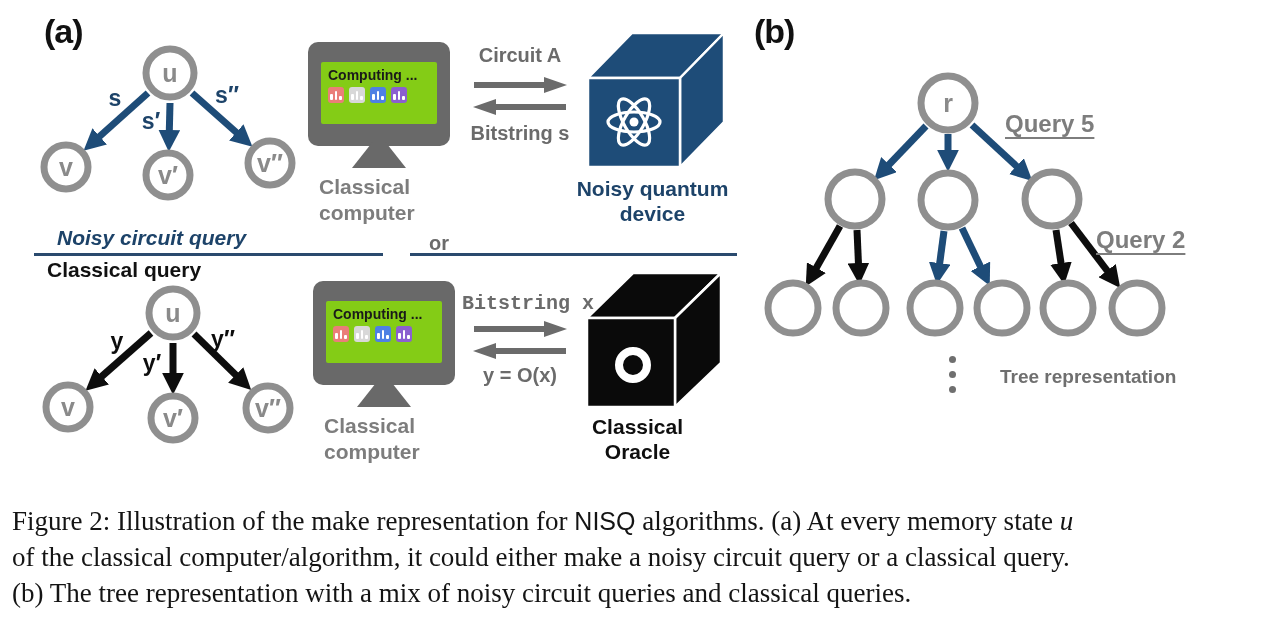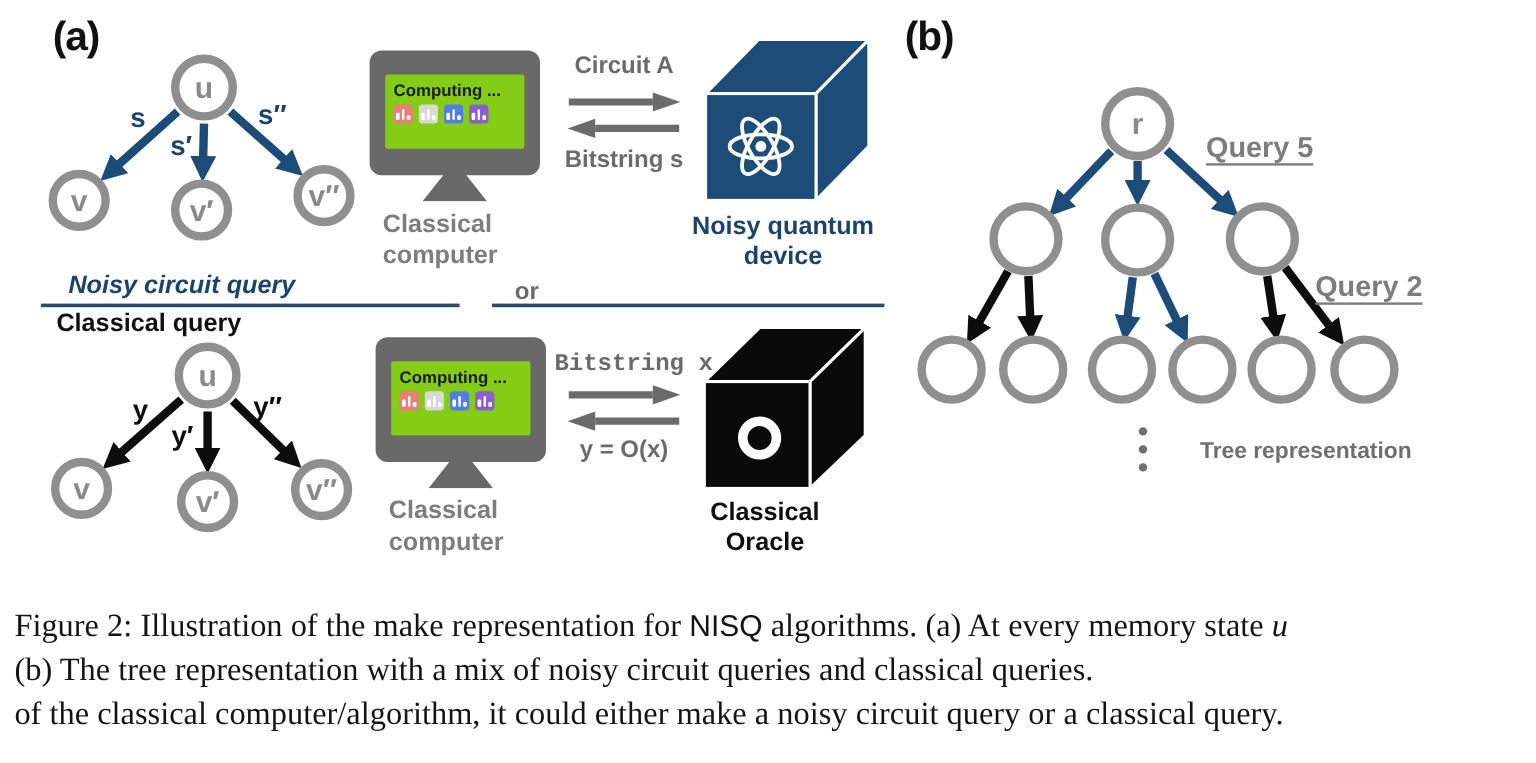--- a/index.html
+++ b/index.html
@@ -253,15 +253,15 @@
 
 <div class="abs vdots" style="left:949px;top:356px;">
   <span></span>
     <span></span>
     <span></span>
 </div>
 <div class="abs tree-rep" style="left:1000px;top:366px;">Tree representation</div>
 
 <div class="abs caption" style="left:12px;top:503px;">
   <div class="line"><span>Figure 2: Illustration of the make representation for </span><span class="cap-sans">NISQ</span><span> algorithms. (a) At every memory state </span><span class="cap-math">u</span></div>
+  <div class="line">of the classical computer/algorithm, it could either make a noisy circuit query or a classical query.</div>
   <div class="line">(b) The tree representation with a mix of noisy circuit queries and classical queries.</div>
-  <div class="line">of the classical computer/algorithm, it could either make a noisy circuit query or a classical query.</div>
 </div>
 
 </body></html>

